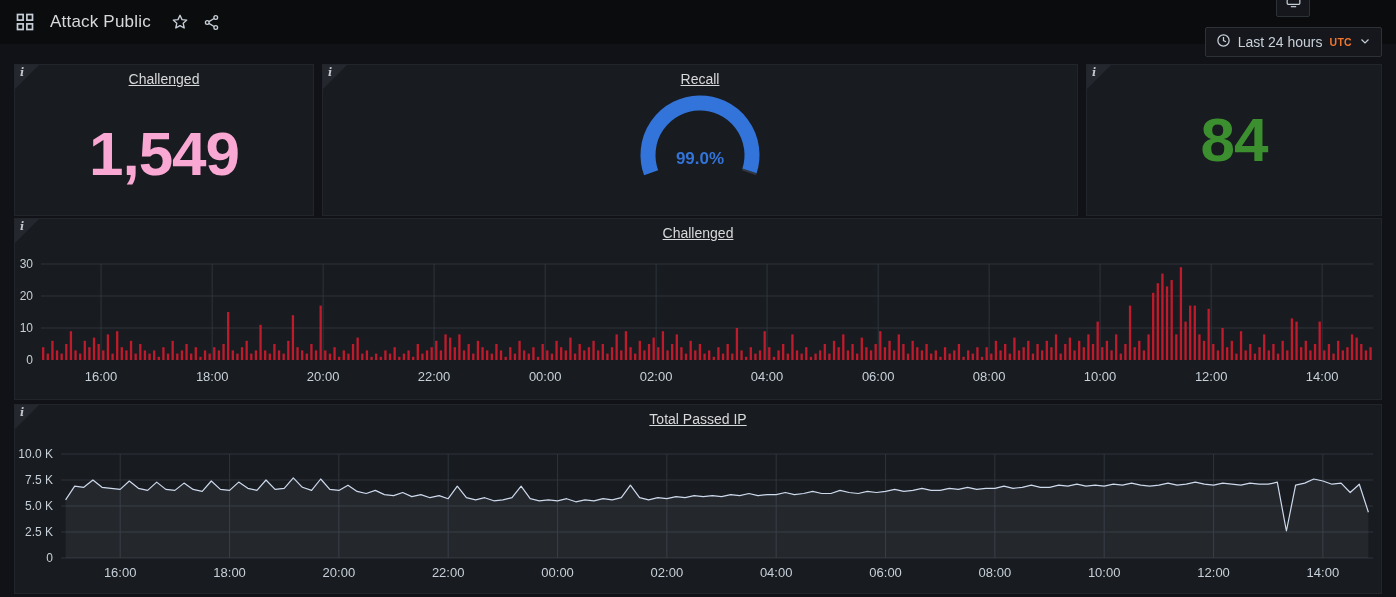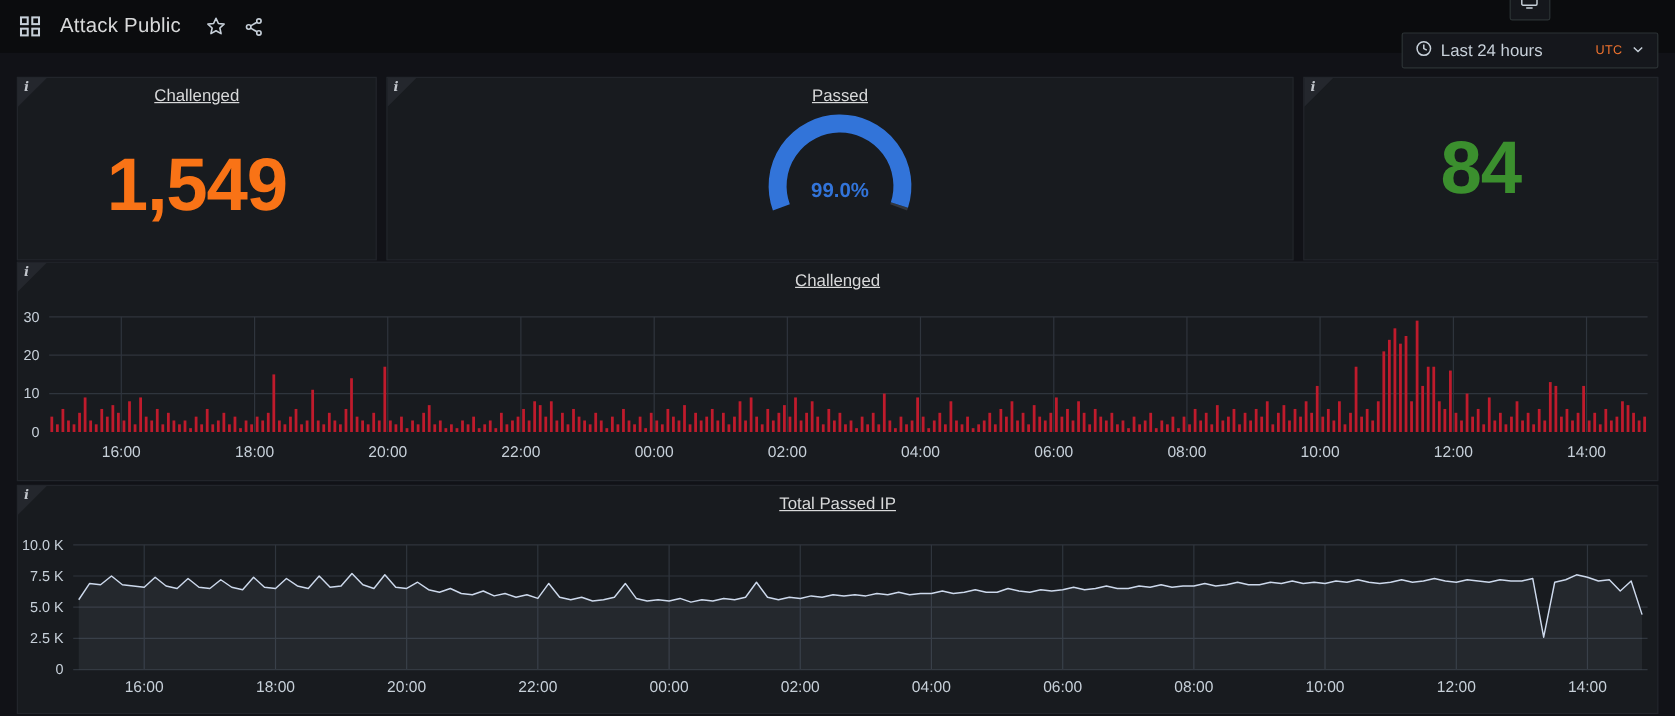--- a/index.html
+++ b/index.html
@@ -10,36 +10,36 @@
     justify-content:space-between; padding:12px 14px; }
   .h-left { display:flex; align-items:center; gap:10px; }
   .h-left h1 { font-size:17px; font-weight:500; color:#d8d9da; margin:0 8px 0 4px; letter-spacing:.2px;}
   .icon-btn { display:flex; align-items:center; justify-content:center; cursor:pointer; background:none; border:none; padding:2px; }
   .h-right { display:flex; align-items:center; gap:10px;flex-direction:column; }
   .sq-btn { height:30px; min-width:34px; background:#15171c; border:1px solid #2c3235;
     border-radius:2px; display:flex; align-items:center; justify-content:center; cursor:pointer; }
   .time-btn { height:30px; background:#15171c; border:1px solid #2c3235; border-radius:2px;
     display:flex; align-items:center; gap:7px; padding:0 10px; cursor:pointer; color:#c7d0d9; }
   .time-btn .tr-label { font-size:14px; color:#c7d0d9; }
-  .time-btn .tz { font-size:10.5px; font-weight:400; letter-spacing:.3px;margin-left:37px; }
+  .time-btn .tz { font-size:10.5px; font-weight:700; letter-spacing:.3px; }
   
   .dash { padding:20px 14px 7px; display:flex; flex-direction:column; gap:8px; }
   .row { display:grid; gap:8px; }
   .row1 { grid-template-columns:300px 1fr 296px; height:146px; }
   .row2 { grid-template-columns:1fr; height:178px; }
   .row3 { grid-template-columns:1fr; height:186px; }
   .panel { position:relative; background:#181b1f; border:1px solid #22252b; display:flex; flex-direction:column; }
   .ptitle { height:28px; line-height:28px; text-align:center; font-size:14px; font-weight:500;
     color:#d8d9da; cursor:pointer; white-space:nowrap; overflow:hidden;text-decoration:underline; }
   .pbody { flex:1; position:relative; display:flex; align-items:center; justify-content:center; }
   .corner { position:absolute; top:0; left:0; width:0; height:0;
     border-top:24px solid #24272d; border-right:24px solid transparent; z-index:2; cursor:pointer; }
   .corner span { position:absolute; top:-23px; left:5px; font:italic 700 11px "DejaVu Serif", serif; color:#c3c7cd; }
   .stat { font-weight:700; font-size:62px; line-height:1; letter-spacing:-1px; }
-  .stat.red { color:#f97316; }
+  .stat.red { color:#f9a8d4; }
   .stat.green { color:#3b8f2e; }
   .gauge-wrap { position:relative; }
   .gauge-label { position:absolute; left:0; right:0; top:56px; text-align:center;
     font-size:17px; font-weight:700; color:#3274d9; }
   svg text { font-family:"Liberation Sans", sans-serif; fill:#c7d0d9; }
   .chart-body { flex:1; }
 </style>
 </head>
 <body>
 
@@ -105,21 +105,21 @@
       <div class="ptitle">Challenged</div>
       <div class="pbody">
         <div class="stat red">1,549</div>
       </div>
     </section>
 
     <section class="panel">
       <div class="corner">
           <span>i</span>
         </div>
-      <div class="ptitle">Passed</div>
+      <div class="ptitle">Recall</div>
       <div class="pbody">
         <div class="gauge-wrap">
           <svg id="gauge" width="140" height="118" viewBox="0 0 140 118">
               <path d="M 119.51 77.90 A 52 52 0 0 1 118.86 79.79" fill="none" stroke="#33373e" stroke-width="15"></path>
               <path d="M 21.14 79.79 A 52 52 0 1 1 119.51 77.90" fill="none" stroke="#3274d9" stroke-width="15"></path>
             </svg>
           <div class="gauge-label">99.0%</div>
         </div>
       </div>
     </section>

